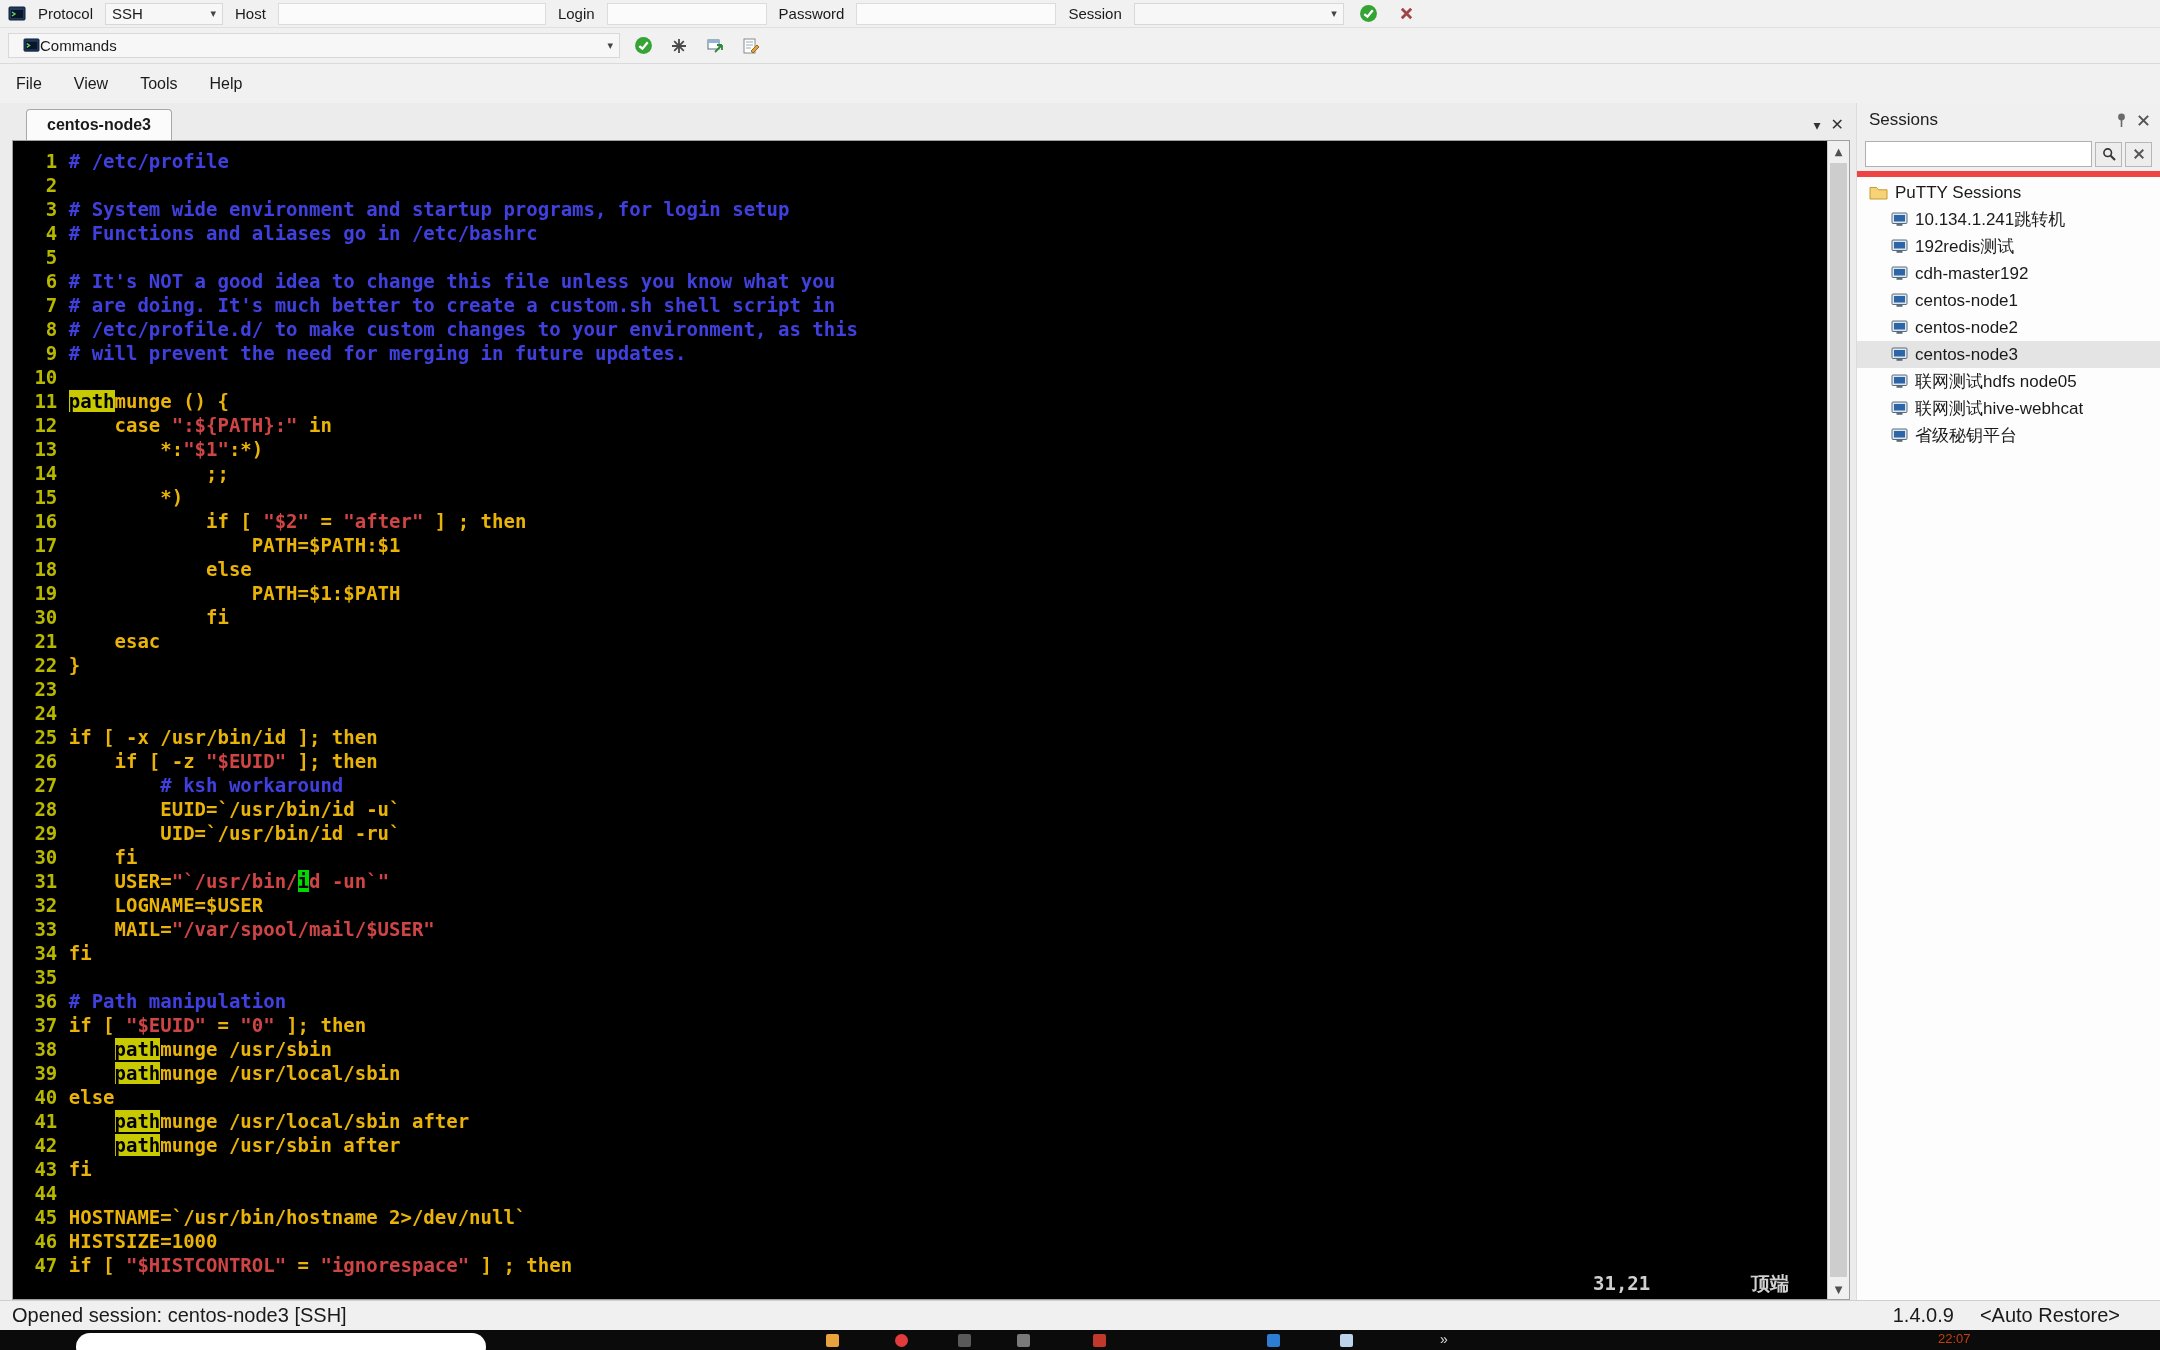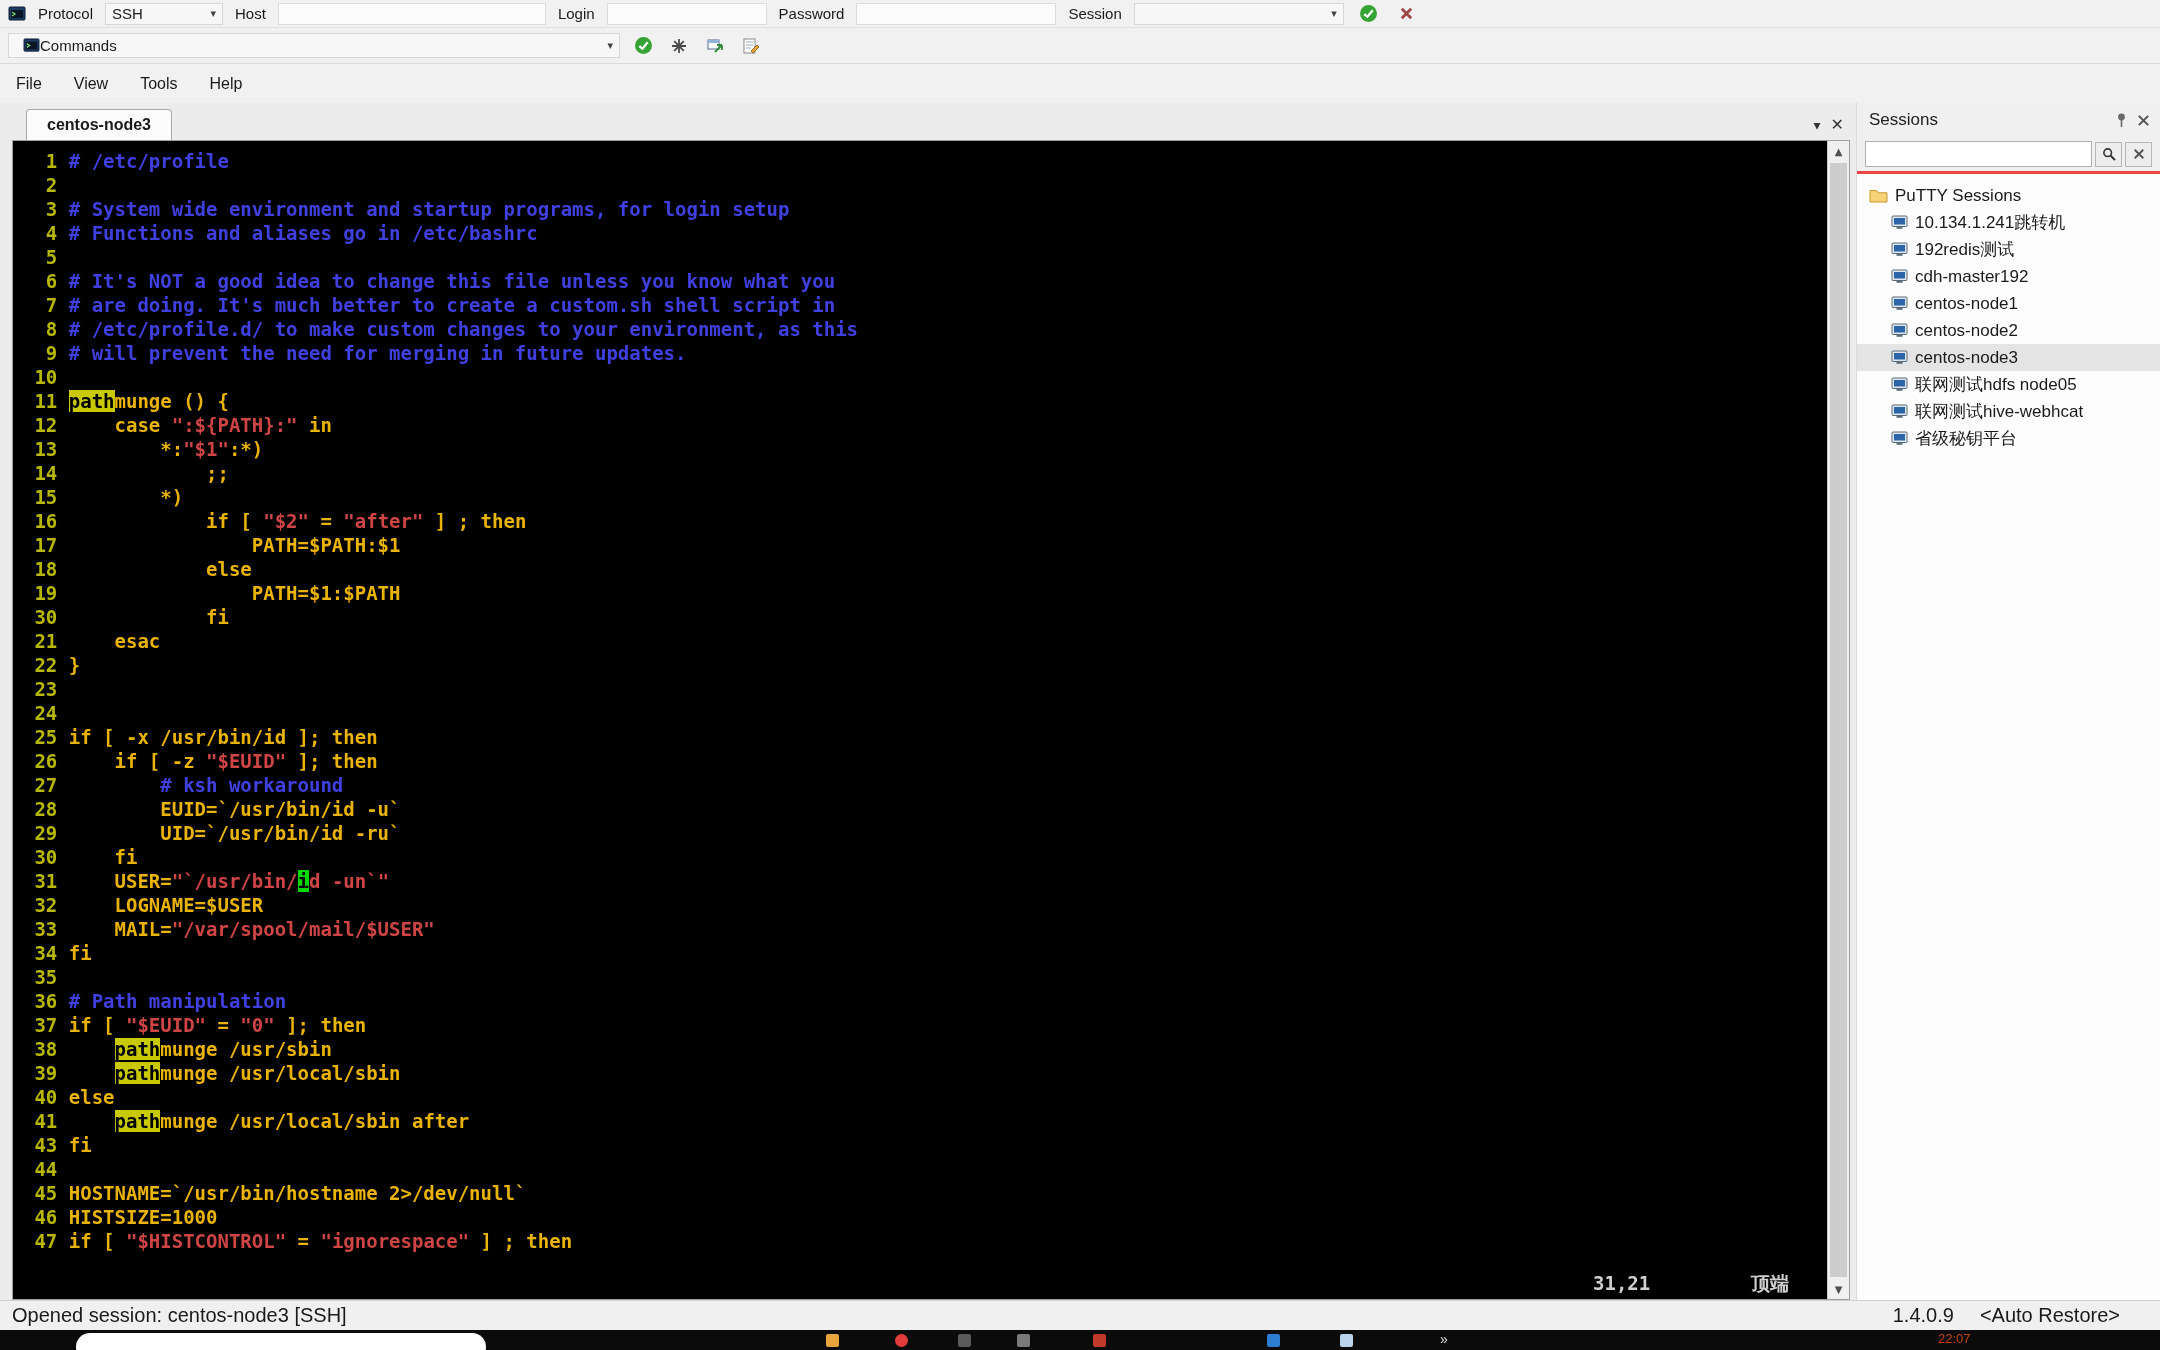--- a/index.html
+++ b/index.html
@@ -53,21 +53,21 @@
                     font-family:"DejaVu Sans",sans-serif; font-size:10px; color:#505050; background:#f0f0f0; }
   .vscroll .thumb { flex:1; background:#cdcdcd; border:2px solid #f0f0f0; }
 
   
   #sessions { width:304px; background:#f0f0f0; display:flex; flex-direction:column; border-left:1px solid #dcdcdc; }
   #sessions-header { height:34px; display:flex; align-items:center; padding:0 10px 0 12px; font-size:17px; color:#222; }
   #sessions-header .hdr-icons { margin-left:auto; display:flex; gap:8px; align-items:center; }
   #sessions-filter { height:34px; display:flex; align-items:center; gap:3px; padding:0 8px; }
   #filter-input { flex:1; height:26px; background:#fff; border:1px solid #b0b0b0; font-size:15px; padding:0 5px; }
   .small-btn { width:27px; height:25px; background:#ededed; border:1px solid #b7b7b7; display:flex; align-items:center; justify-content:center; }
-  #sessions-tree { flex:1; background:#fdfdfd; border-top:3px solid #ef4444; padding-top:8px; font-size:17px; overflow:hidden; }
+  #sessions-tree { flex:1; background:#fdfdfd; border-top:6px solid #ef4444; padding-top:2px; font-size:17px; overflow:hidden; }
   .tree-root, .tree-item { height:27px; display:flex; align-items:center; gap:7px; white-space:nowrap; }
   .tree-root { padding-left:12px; }
   .tree-item { padding-left:34px; }
   .tree-item.selected { background:#e4e4e4; }
   .tree-label { overflow:hidden; text-overflow:ellipsis; }
 
   
   #statusbar { height:30px; background:#f0f0f0; border-top:1px solid #cfcfcf; display:flex; align-items:center; font-size:20px; padding:0 12px; }
   #statusbar .right { margin-left:auto; display:flex; gap:26px; padding-right:28px; }
 
@@ -209,20 +209,21 @@
             <div class="term-line"><span class="lnum">32</span><span class="t-n">    LOGNAME=$USER</span></div>
             <div class="term-line"><span class="lnum">33</span><span class="t-n">    MAIL=</span><span class="t-s">"/var/spool/mail/$USER"</span></div>
             <div class="term-line"><span class="lnum">34</span><span class="t-n">fi</span></div>
             <div class="term-line"><span class="lnum">35</span></div>
             <div class="term-line"><span class="lnum">36</span><span class="t-c"># Path manipulation</span></div>
             <div class="term-line"><span class="lnum">37</span><span class="t-n">if [ </span><span class="t-s">"$EUID"</span><span class="t-n"> = </span><span class="t-s">"0"</span><span class="t-n"> ]; then</span></div>
             <div class="term-line"><span class="lnum">38</span><span class="t-n">    </span><span class="t-h">path</span><span class="t-n">munge /usr/sbin</span></div>
             <div class="term-line"><span class="lnum">39</span><span class="t-n">    </span><span class="t-h">path</span><span class="t-n">munge /usr/local/sbin</span></div>
             <div class="term-line"><span class="lnum">40</span><span class="t-n">else</span></div>
             <div class="term-line"><span class="lnum">41</span><span class="t-n">    </span><span class="t-h">path</span><span class="t-n">munge /usr/local/sbin after</span></div>
+            <div class="term-line"><span class="lnum">42</span><span class="t-n">    </span><span class="t-h">path</span><span class="t-n">munge /usr/sbin after</span></div>
             <div class="term-line"><span class="lnum">43</span><span class="t-n">fi</span></div>
             <div class="term-line"><span class="lnum">44</span></div>
             <div class="term-line"><span class="lnum">45</span><span class="t-n">HOSTNAME=`/usr/bin/hostname 2&gt;/dev/null`</span></div>
             <div class="term-line"><span class="lnum">46</span><span class="t-n">HISTSIZE=1000</span></div>
             <div class="term-line"><span class="lnum">47</span><span class="t-n">if [ </span><span class="t-s">"$HISTCONTROL"</span><span class="t-n"> = </span><span class="t-s">"ignorespace"</span><span class="t-n"> ] ; then</span></div>
           </div>
         <div id="ruler">
           <span id="ruler-pos">31,21</span>
           <span id="ruler-flag">顶端</span>
         </div>

